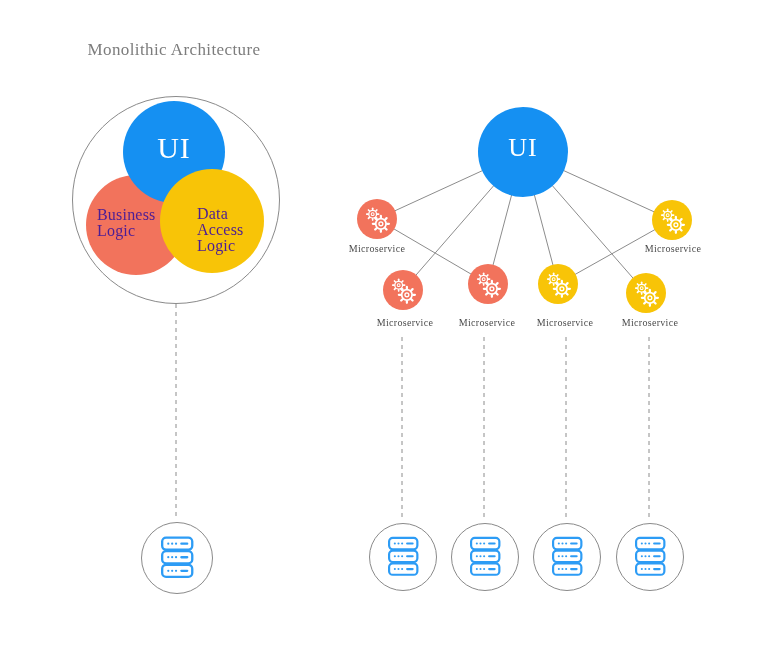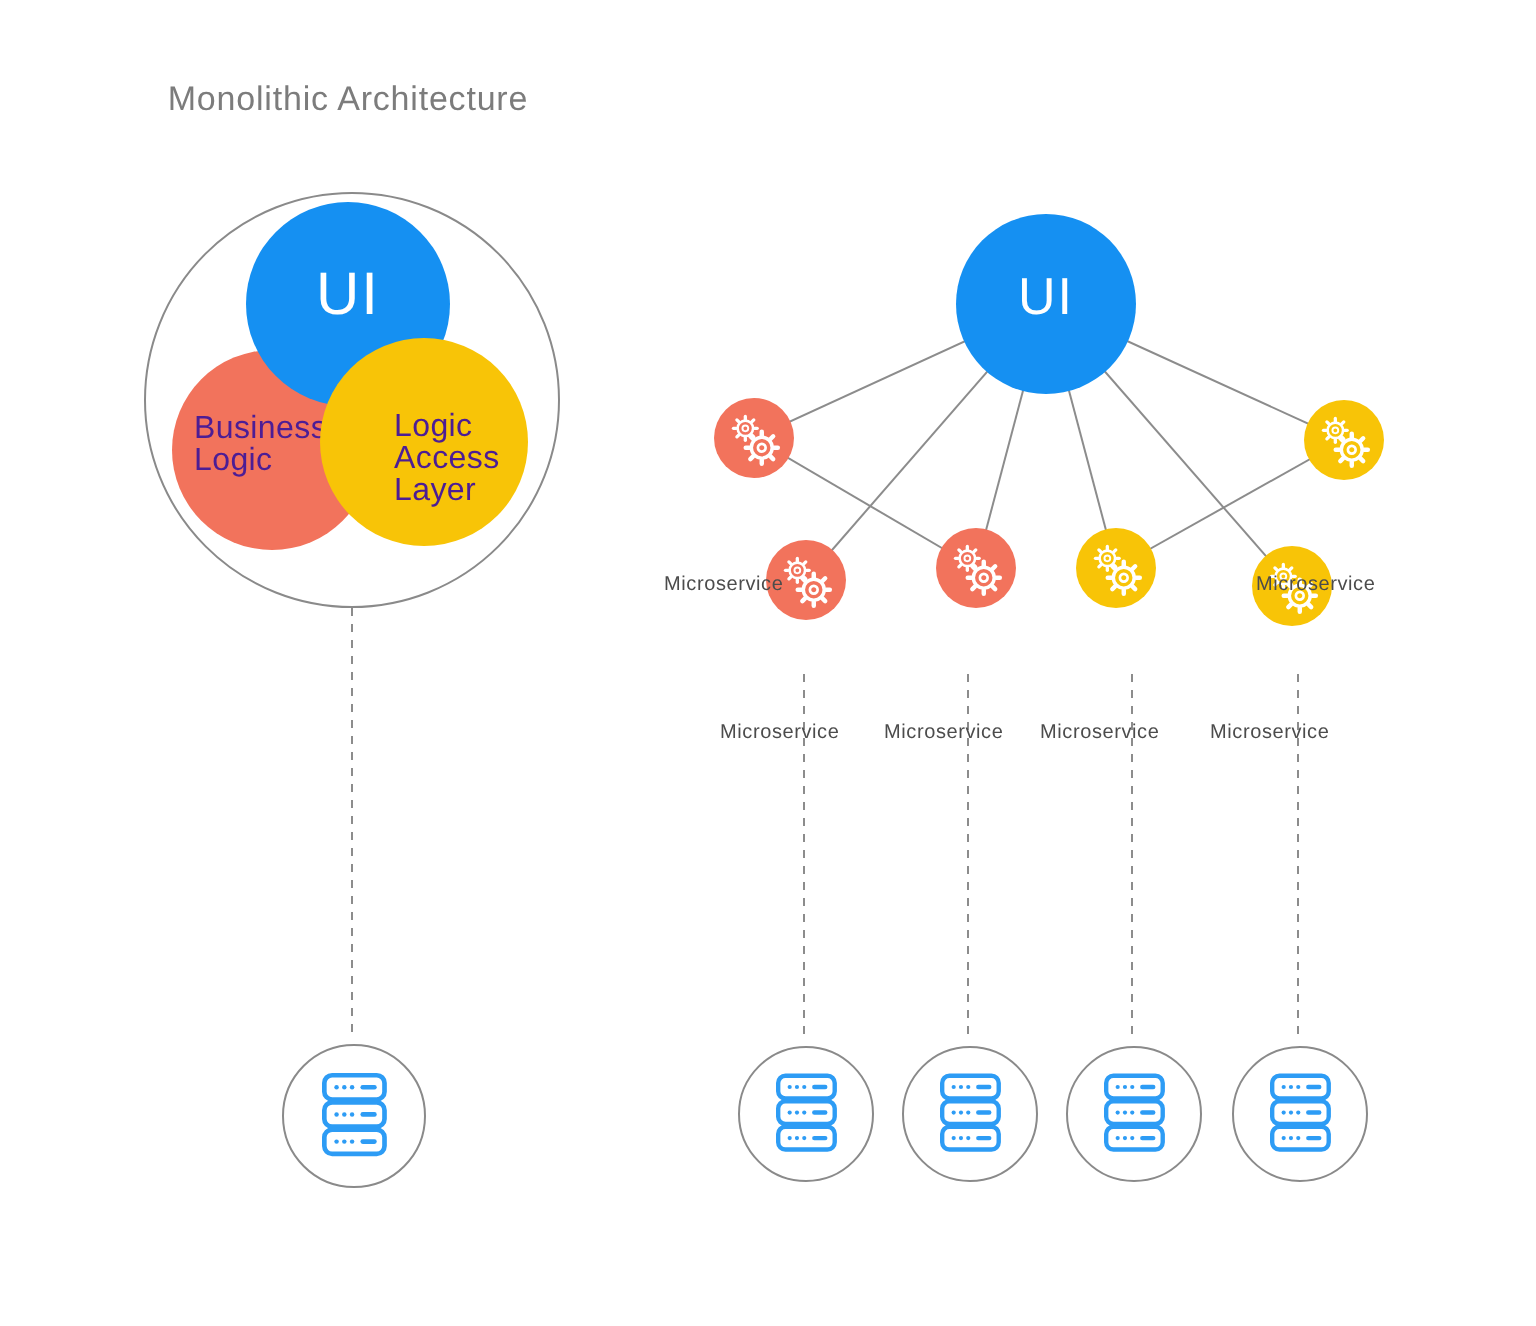--- a/index.html
+++ b/index.html
@@ -1,18 +1,18 @@
 <!DOCTYPE html>
 <html style="--background: #ffffff; --blue: #1590f2; --orange: #f2735c; --yellow: #f8c407; --db-icon-blue: #2d9cf5; --line-gray: #8c8c8c; --stroke-gray: #8a8a8a; --title-gray: #7c7c7c; --label-dark: #4c4c4c;"><head>
 <meta charset="utf-8">
 <style>
   html,body{margin:0;padding:0;background:#fff;}
   #stage{
     position:relative;width:768px;height:663px;background:var(--background,#fff);
-    font-family:Liberation Sans, sans-serif;overflow:hidden;
+    font-family:Liberation Serif, serif;overflow:hidden;
   }
   .title{
     position:absolute;width:260px;text-align:center;
     font-size:17px;font-weight:500;letter-spacing:.4px;color:var(--title-gray,#7c7c7c);
   }
   #title-left{left:44px;top:40px;}
   #title-right{left:377px;top:40px;}
 
   .circle{position:absolute;border-radius:50%;box-sizing:border-box;}
   .outline{border:1px solid var(--stroke-gray,#8a8a8a);background:transparent;}
@@ -38,22 +38,22 @@
   
   #ms-ui{left:478px;top:107px;width:90px;height:90px;z-index:2;
          display:flex;align-items:center;justify-content:center;}
   #ms-ui .ui-text{font-size:26px;letter-spacing:1px;}
 
   
   .node{position:absolute;width:40px;height:40px;border-radius:50%;z-index:2;
         display:flex;align-items:center;justify-content:center;}
   .node svg{width:29px;height:29px;display:block;}
   .node-label{
-    position:absolute;width:90px;text-align:left;z-index:2;
-    font-size:10px;font-weight:500;letter-spacing:.3px;color:var(--label-dark,#4c4c4c);margin-top:44px;
+    position:absolute;width:90px;text-align:center;z-index:2;
+    font-size:10px;font-weight:500;letter-spacing:.3px;color:var(--label-dark,#4c4c4c);
   }
 
   
   .db{position:absolute;border-radius:50%;border:1px solid var(--stroke-gray,#8a8a8a);
       display:flex;align-items:center;justify-content:center;background:#fff;z-index:2;}
   .db-left{left:141px;top:522px;width:70px;height:70px;}
   .db-right{width:66px;height:66px;top:523px;}
 
   
   #wires{position:absolute;left:0;top:0;z-index:0;}
@@ -128,21 +128,21 @@
   <div class="title" id="title-left">Monolithic Architecture</div>
 
   <div class="circle outline" id="mono-outer"></div>
   <div class="circle fill-orange" id="mono-orange">
     <div class="circle-label" id="business-label">Business Logic</div>
   </div>
   <div class="circle fill-blue" id="mono-blue">
     <span class="ui-text">UI</span>
   </div>
   <div class="circle fill-yellow" id="mono-yellow">
-    <div class="circle-label" id="data-label">Logic Access Layer</div>
+    <div class="circle-label" id="data-label">Data Access Logic</div>
   </div>
 
   <div class="db db-left">
     <svg width="33" height="44" viewBox="0 0 34 44">
       <use href="#server-stack-def"></use>
     </svg>
   </div>
 
   <div class="circle fill-blue" id="ms-ui">
     <span class="ui-text">UI</span>

